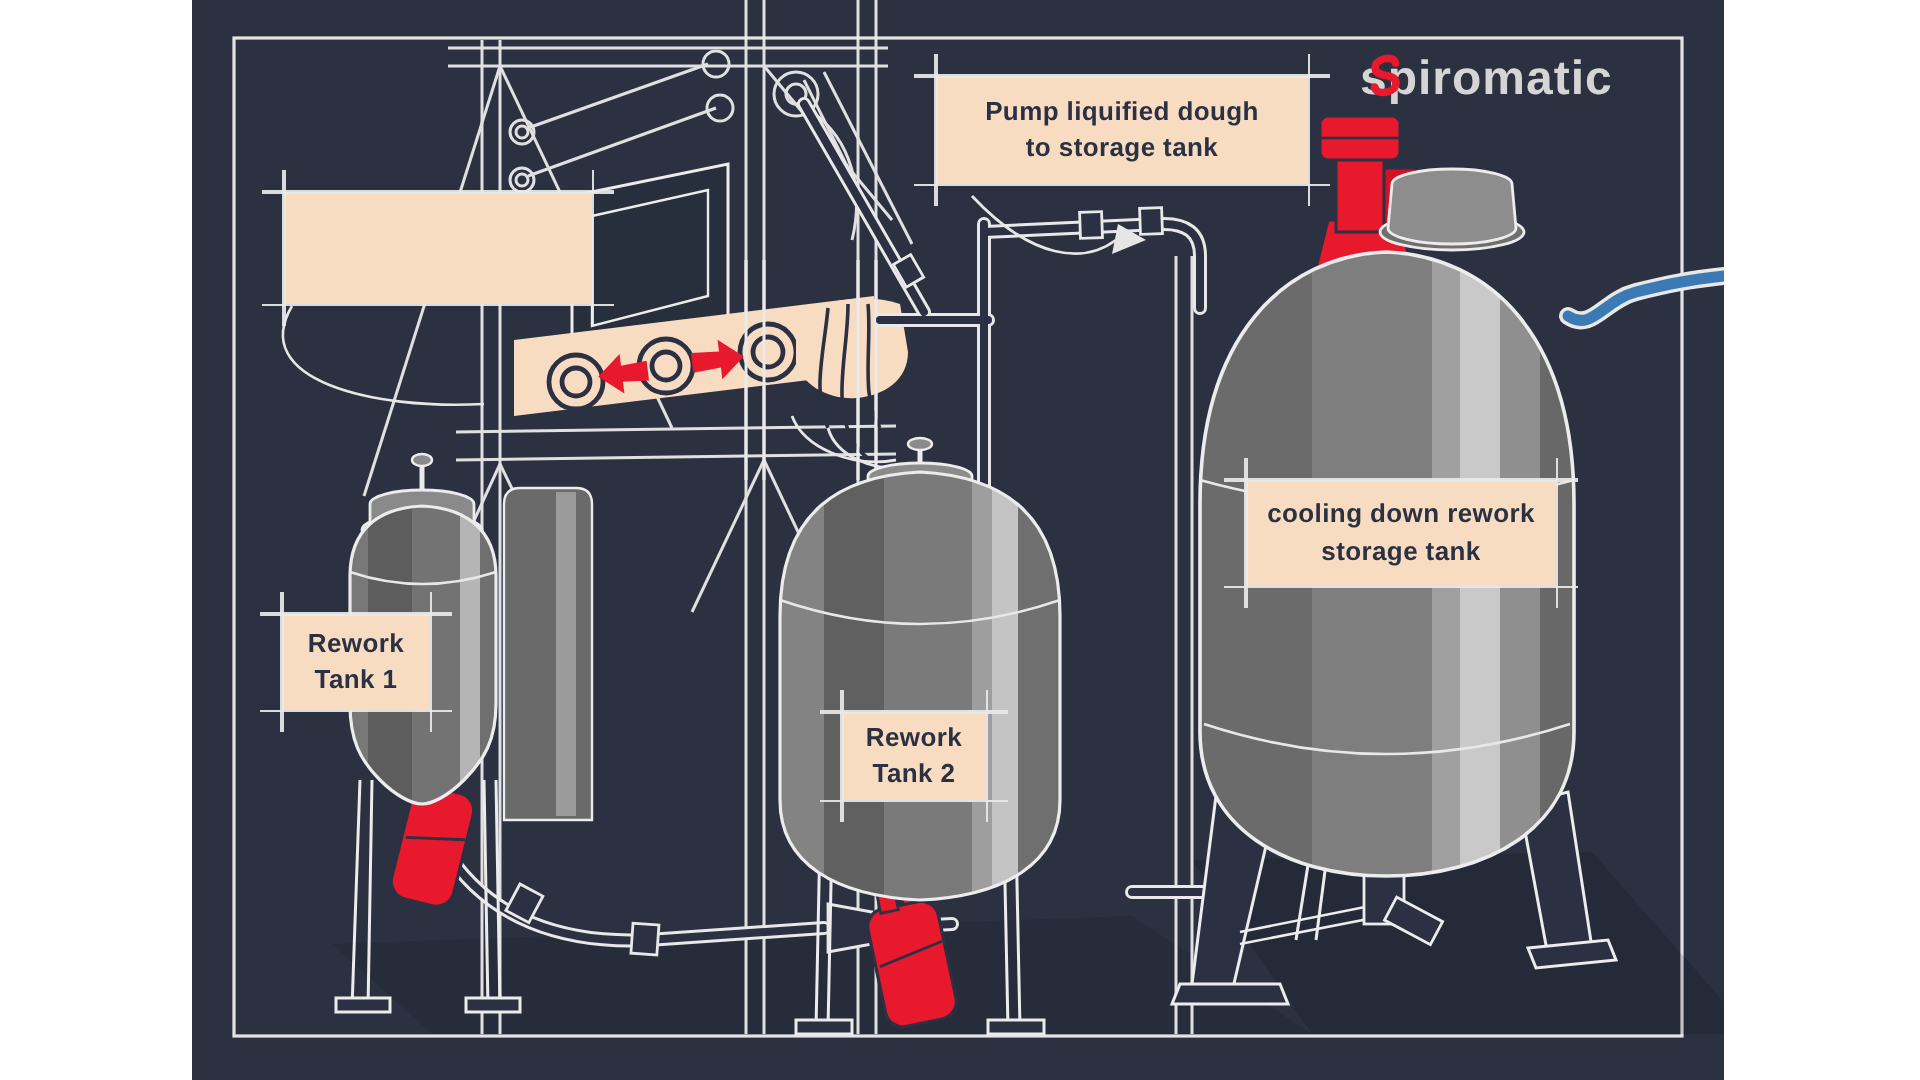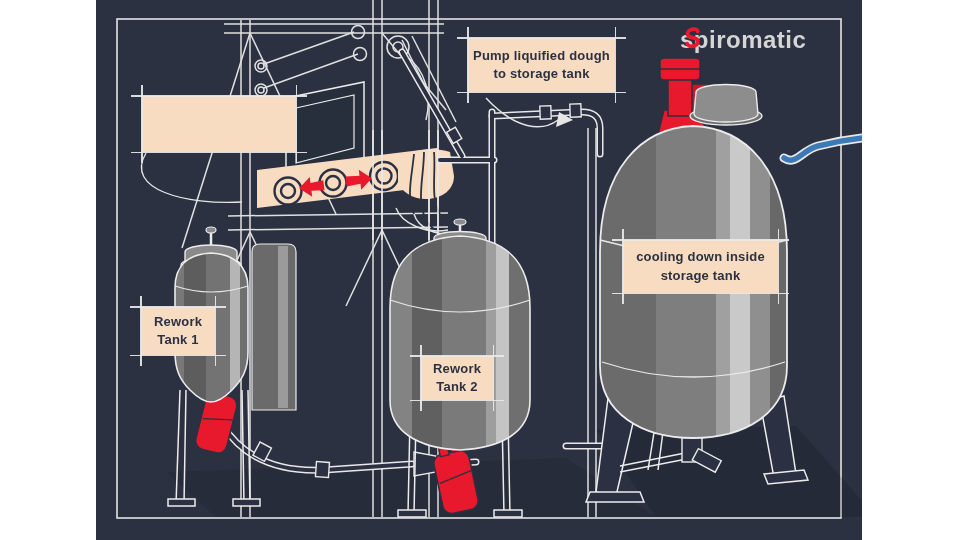--- a/index.html
+++ b/index.html
@@ -265,28 +265,28 @@
         <path d="M688,158 C700,166 706,150 722,146 C738,142 748,140 766,138" stroke="#e8e8e8" stroke-width="9" fill="none" stroke-linecap="round"></path>
         <path d="M688,158 C700,166 706,150 722,146 C738,142 748,140 766,138" stroke="#3c7ab6" stroke-width="5.5" fill="none" stroke-linecap="round"></path>
       </g>
 
       <path d="M50,153 C28,190 90,205 146,202" stroke="#e6e6e6" stroke-width="1.3" fill="none"></path>
     </svg>
 
     <div class="note" style="left:46px;top:96px;width:154px;height:56px;">
       <span class="tick h top"></span><span class="tick h bot"></span><span class="tick v lft"></span><span class="tick v rgt"></span>
     </div>
-    <div class="note" style="left:372px;top:38px;width:147px;height:54px;">
+    <div class="note" style="left:372px;top:38px;width:186px;height:54px;">
       <span class="tick h top"></span><span class="tick h bot"></span><span class="tick v lft"></span><span class="tick v rgt"></span>
       <span>Pump liquified dough
 to storage tank</span>
     </div>
     <div class="note" style="left:527px;top:240px;width:155px;height:53px;">
       <span class="tick h top"></span><span class="tick h bot"></span><span class="tick v lft"></span><span class="tick v rgt"></span>
-      <span>cooling down inside
+      <span>cooling down rework
 storage tank</span>
     </div>
     <div class="note" style="left:45px;top:307px;width:74px;height:48px;">
       <span class="tick h top"></span><span class="tick h bot"></span><span class="tick v lft"></span><span class="tick v rgt"></span>
       <span>Rework
 Tank 1</span>
     </div>
     <div class="note" style="left:325px;top:356px;width:72px;height:44px;">
       <span class="tick h top"></span><span class="tick h bot"></span><span class="tick v lft"></span><span class="tick v rgt"></span>
       <span>Rework

